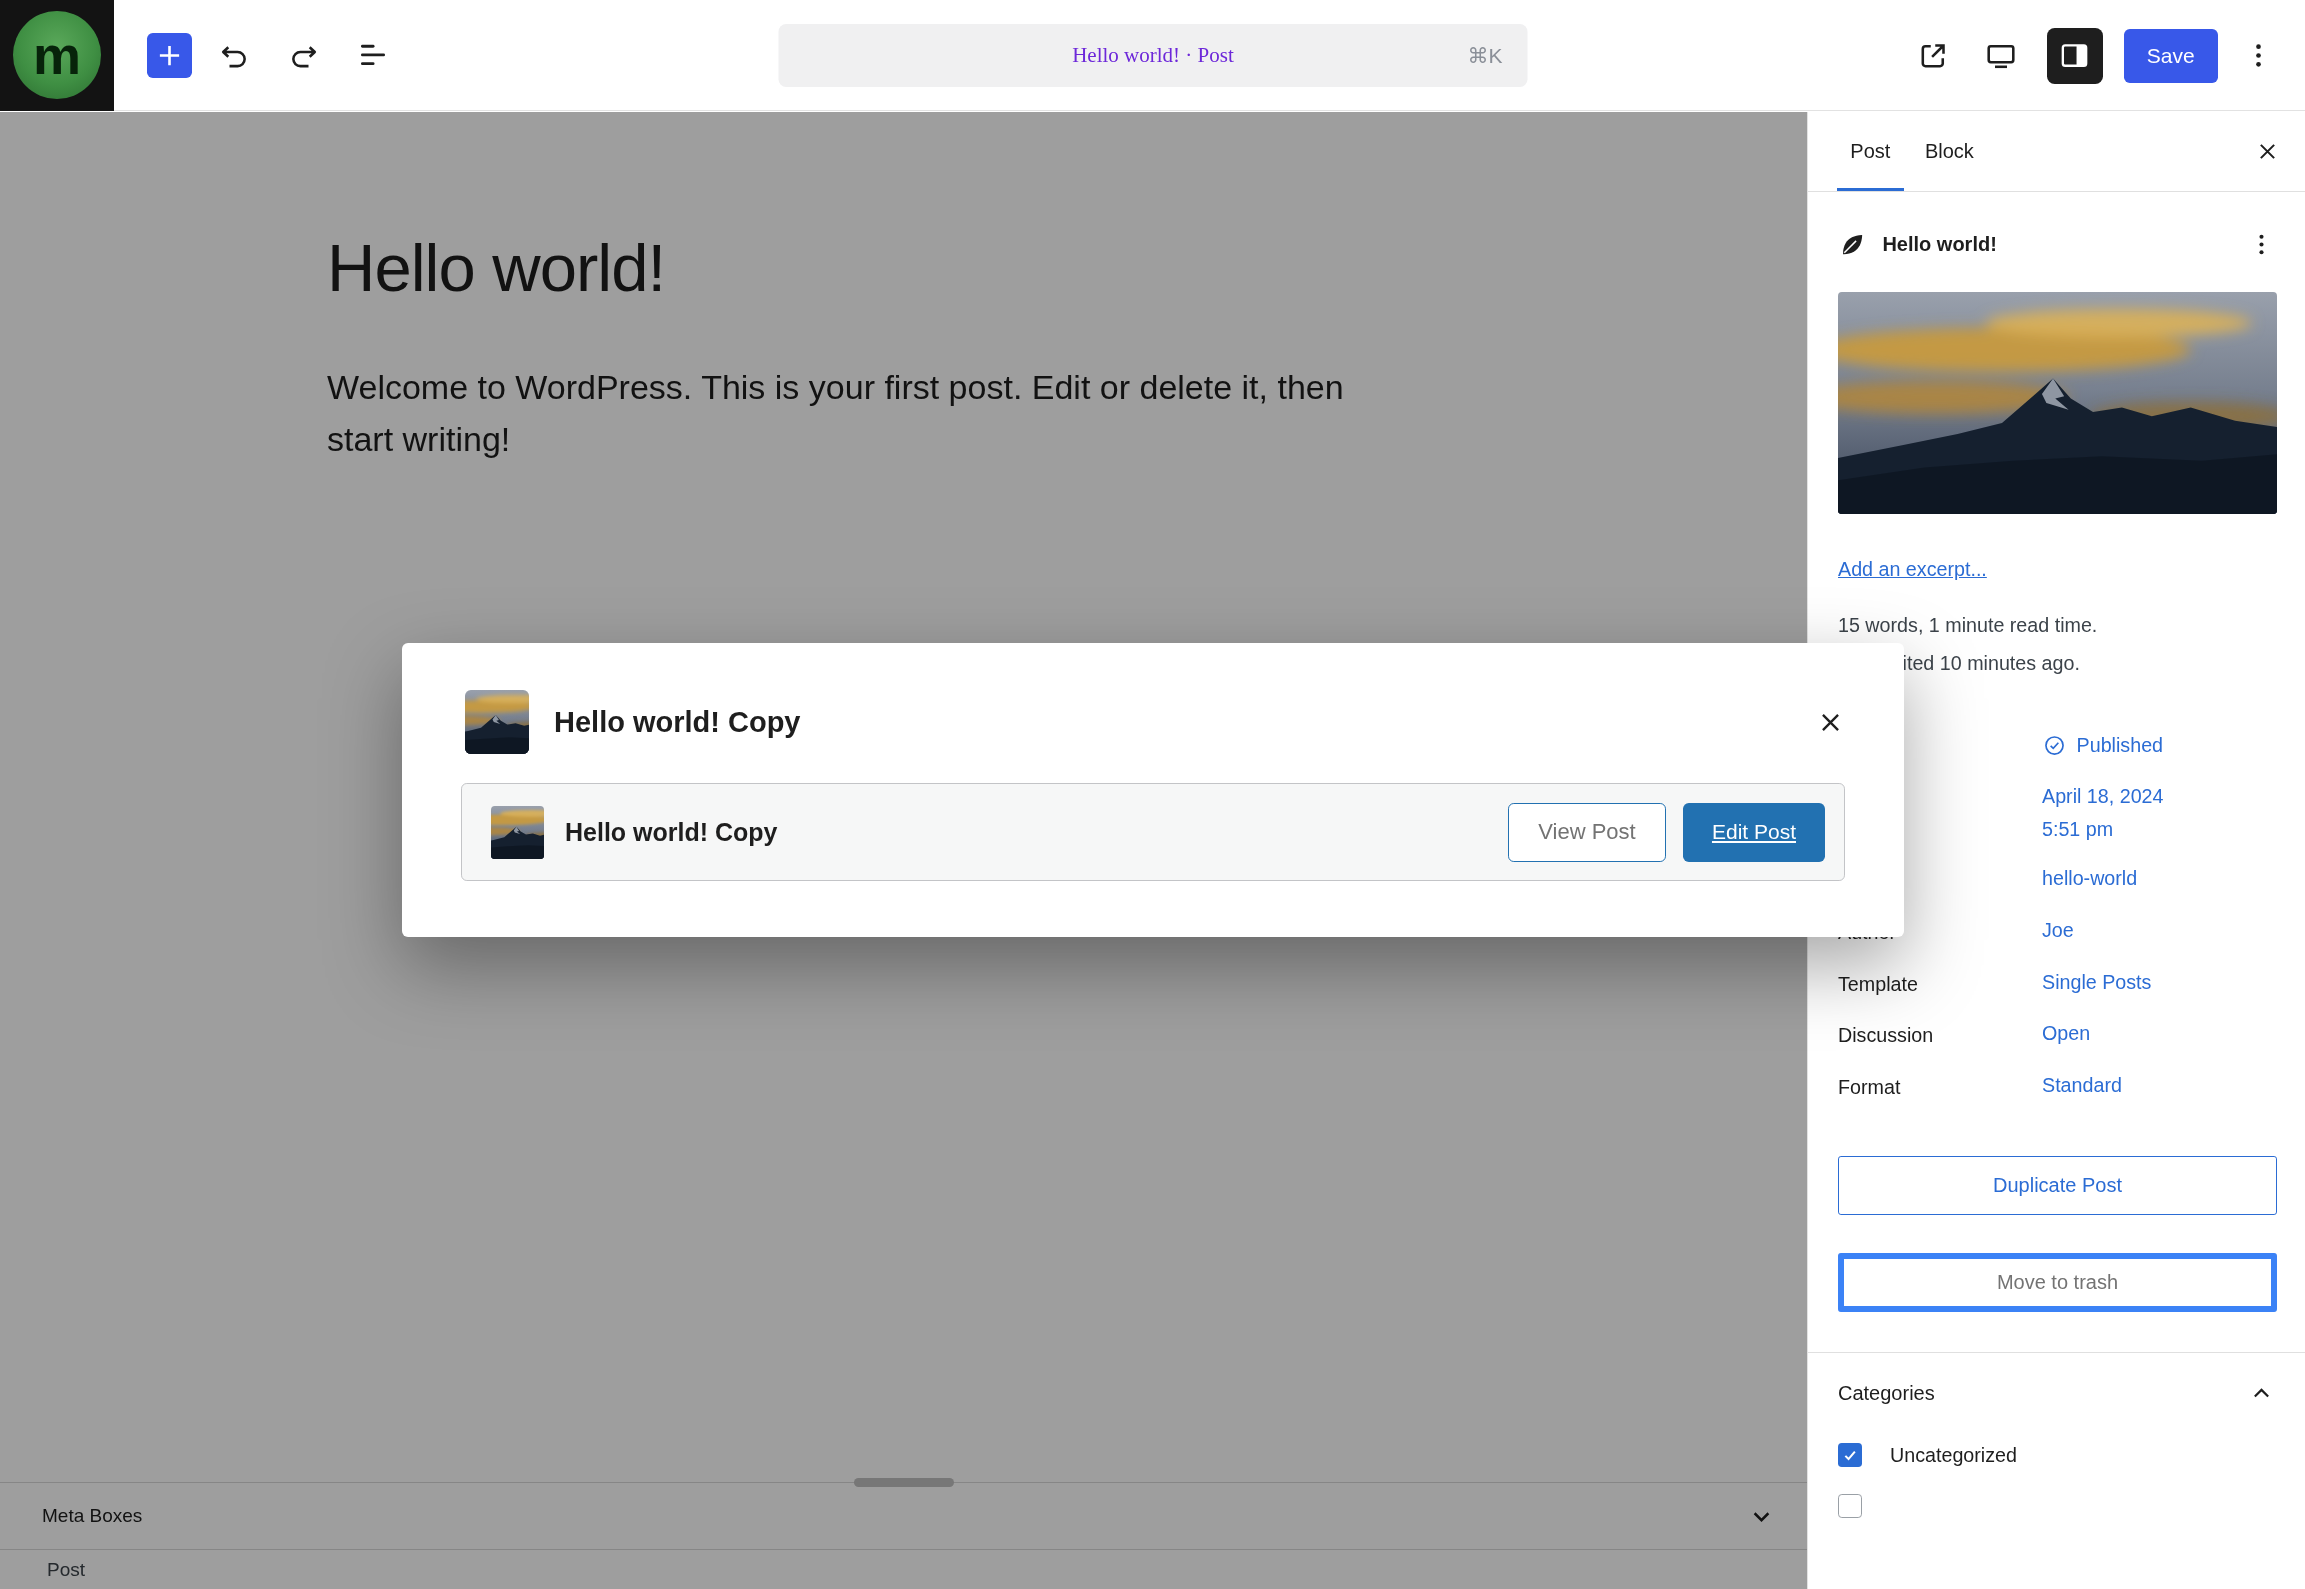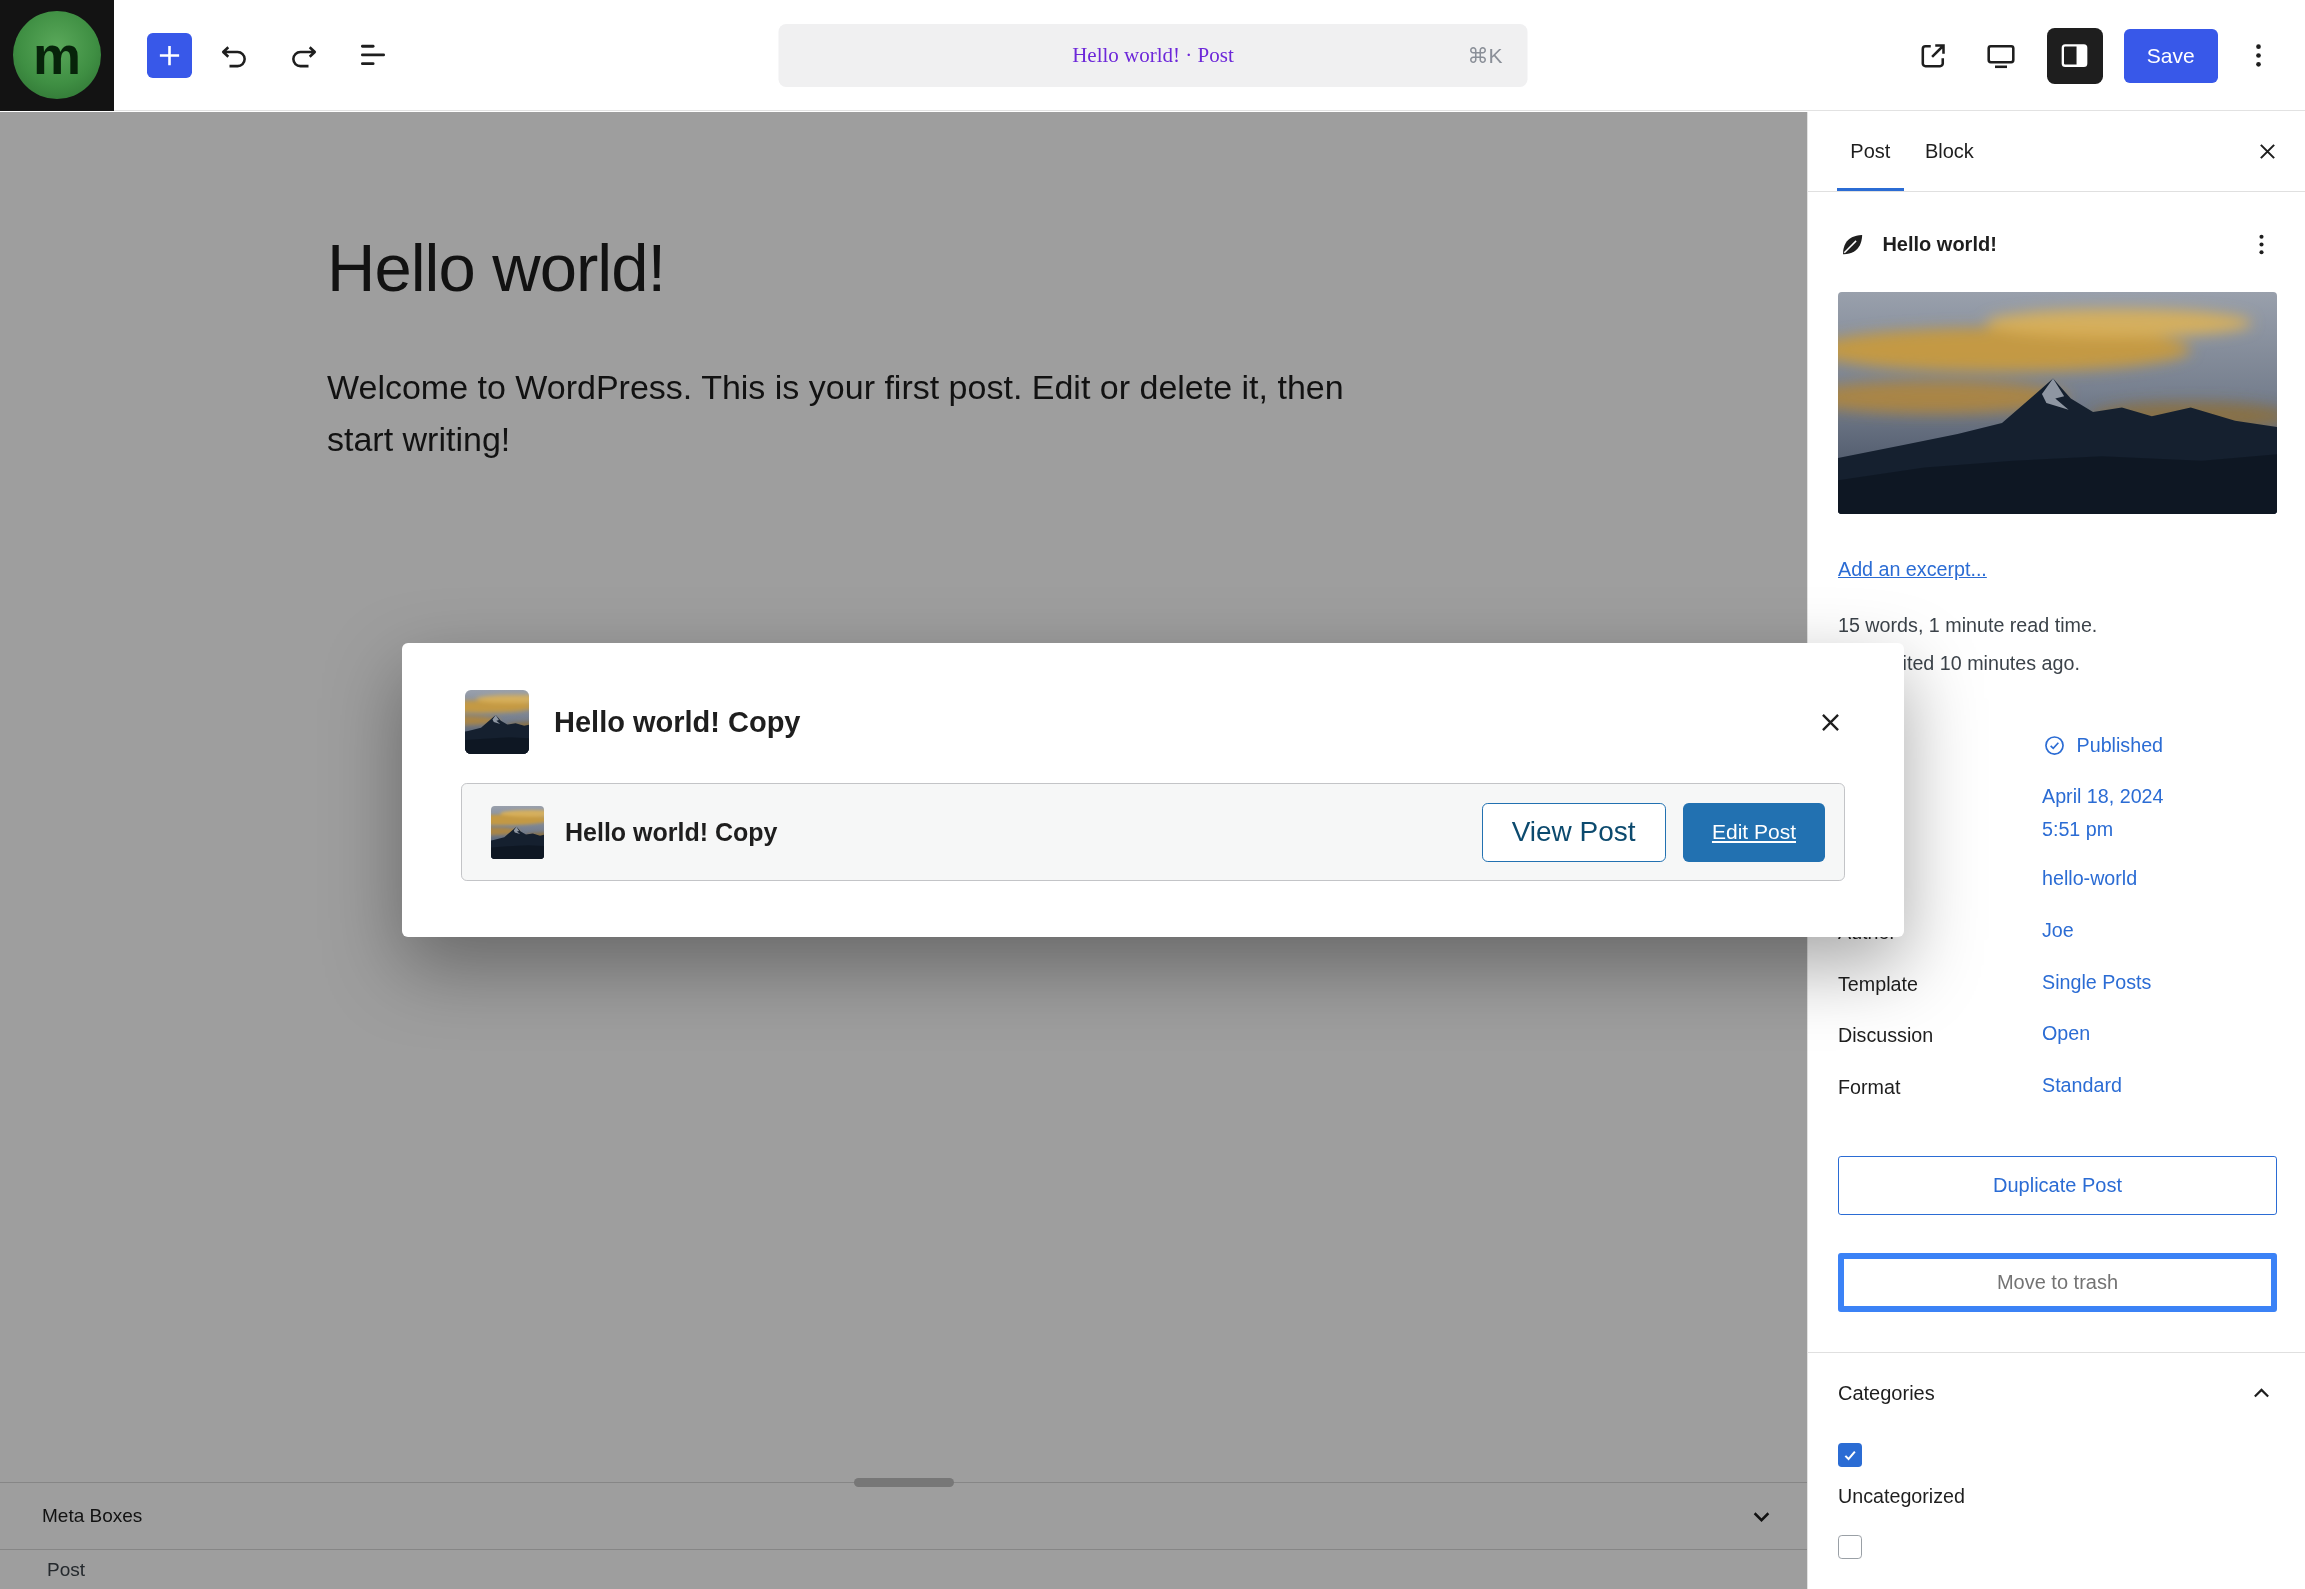--- a/index.html
+++ b/index.html
@@ -74,40 +74,40 @@
   .val-status { display:flex; align-items:center; gap:9.6px; color:#2b6cd4; }
   .val-line2 { display:block; margin-top:10px; }
 
   .btn-outline { width:439px; height:59px; border-radius:2.9px; background:#fff; font-size:20px;
     display:flex; align-items:center; justify-content:center; font-family:inherit; }
   .btn-duplicate { margin-top:44px; border:1px solid #2b6cd4; color:#2b6cd4; }
   .btn-trash { margin-top:38px; border:6px solid #3b82f6; color:#737373; }
 
   .section-divider { margin-top:40px; height:1px; background:#e0e0e0; margin-left:-30px; margin-right:-30px; }
   .cat-header { padding-top:26px; display:flex; justify-content:space-between; align-items:center; font-size:20px; font-weight:500; }
-  .checkbox-row { margin-top:35px; display:flex; align-items:flex-start; gap:18px; font-size:19.7px;flex-direction:column; }
+  .checkbox-row { margin-top:35px; display:flex; align-items:flex-end; gap:28px; font-size:19.7px; }
   .checkbox { width:24px; height:24px; border-radius:3.8px; flex:0 0 auto; display:flex; align-items:center; justify-content:center; }
   .checkbox.checked { background:#2b6cd4; }
   .checkbox.empty { border:1.4px solid #9aa0a6; background:#fff; }
   .checkbox-partial { margin-top:27px; }
 
   
   .modal { position:absolute; left:402px; top:643px; width:1502px; height:294px; background:#fff;
     border-radius:6px; box-shadow:0 29px 77px rgba(0,0,0,0.35); z-index:50; }
   .modal-header { display:flex; align-items:center; padding:47px 53px 0 63px; gap:25px; }
   .modal-thumb { width:64px; height:64px; border-radius:5.8px; overflow:hidden; flex:0 0 auto; }
   .modal-thumb svg, .modal-thumb-sm svg { display:block; width:100%; height:100%; }
   .modal-title { font-size:29px; font-weight:600; flex:1; }
   .modal-close { background:none; border:none; width:42px; height:42px; display:flex; align-items:center; justify-content:center; }
   .modal-row { margin:29px 59px 0; height:98px; background:#f6f7f7; border:1px solid #c3c4c7; border-radius:5.8px;
     display:flex; align-items:center; padding:0 19px 0 29px; }
   .modal-thumb-sm { width:53px; height:53px; border-radius:3.8px; overflow:hidden; flex:0 0 auto; }
   .modal-item-title { font-size:25px; font-weight:600; margin-left:21px; flex:1; }
-  .btn-view { height:59px; padding:0 29px; border:1.4px solid #2271b1; color:#0c4a6e; background:#fff;
-    border-radius:5.8px; font-size:28px; font-weight:500; display:flex; align-items:center; font-family:inherit; }
+  .btn-view { height:59px; padding:0 29px; border:1.4px solid #2271b1; color:#737373; background:#fff;
+    border-radius:5.8px; font-size:22px; font-weight:500; display:flex; align-items:center; font-family:inherit; }
   .btn-edit { height:59px; padding:0 29px; margin-left:17.3px; background:#2271b1; color:#fff; border:none;
     border-radius:5.8px; font-size:21px; font-weight:500; display:flex; align-items:center; font-family:inherit;text-decoration:underline; }
 
   svg.ic { display:block; }
 </style>
 </head>
 <body>
 
 <svg width="0" height="0" style="position:absolute" aria-hidden="true">
   <defs>

